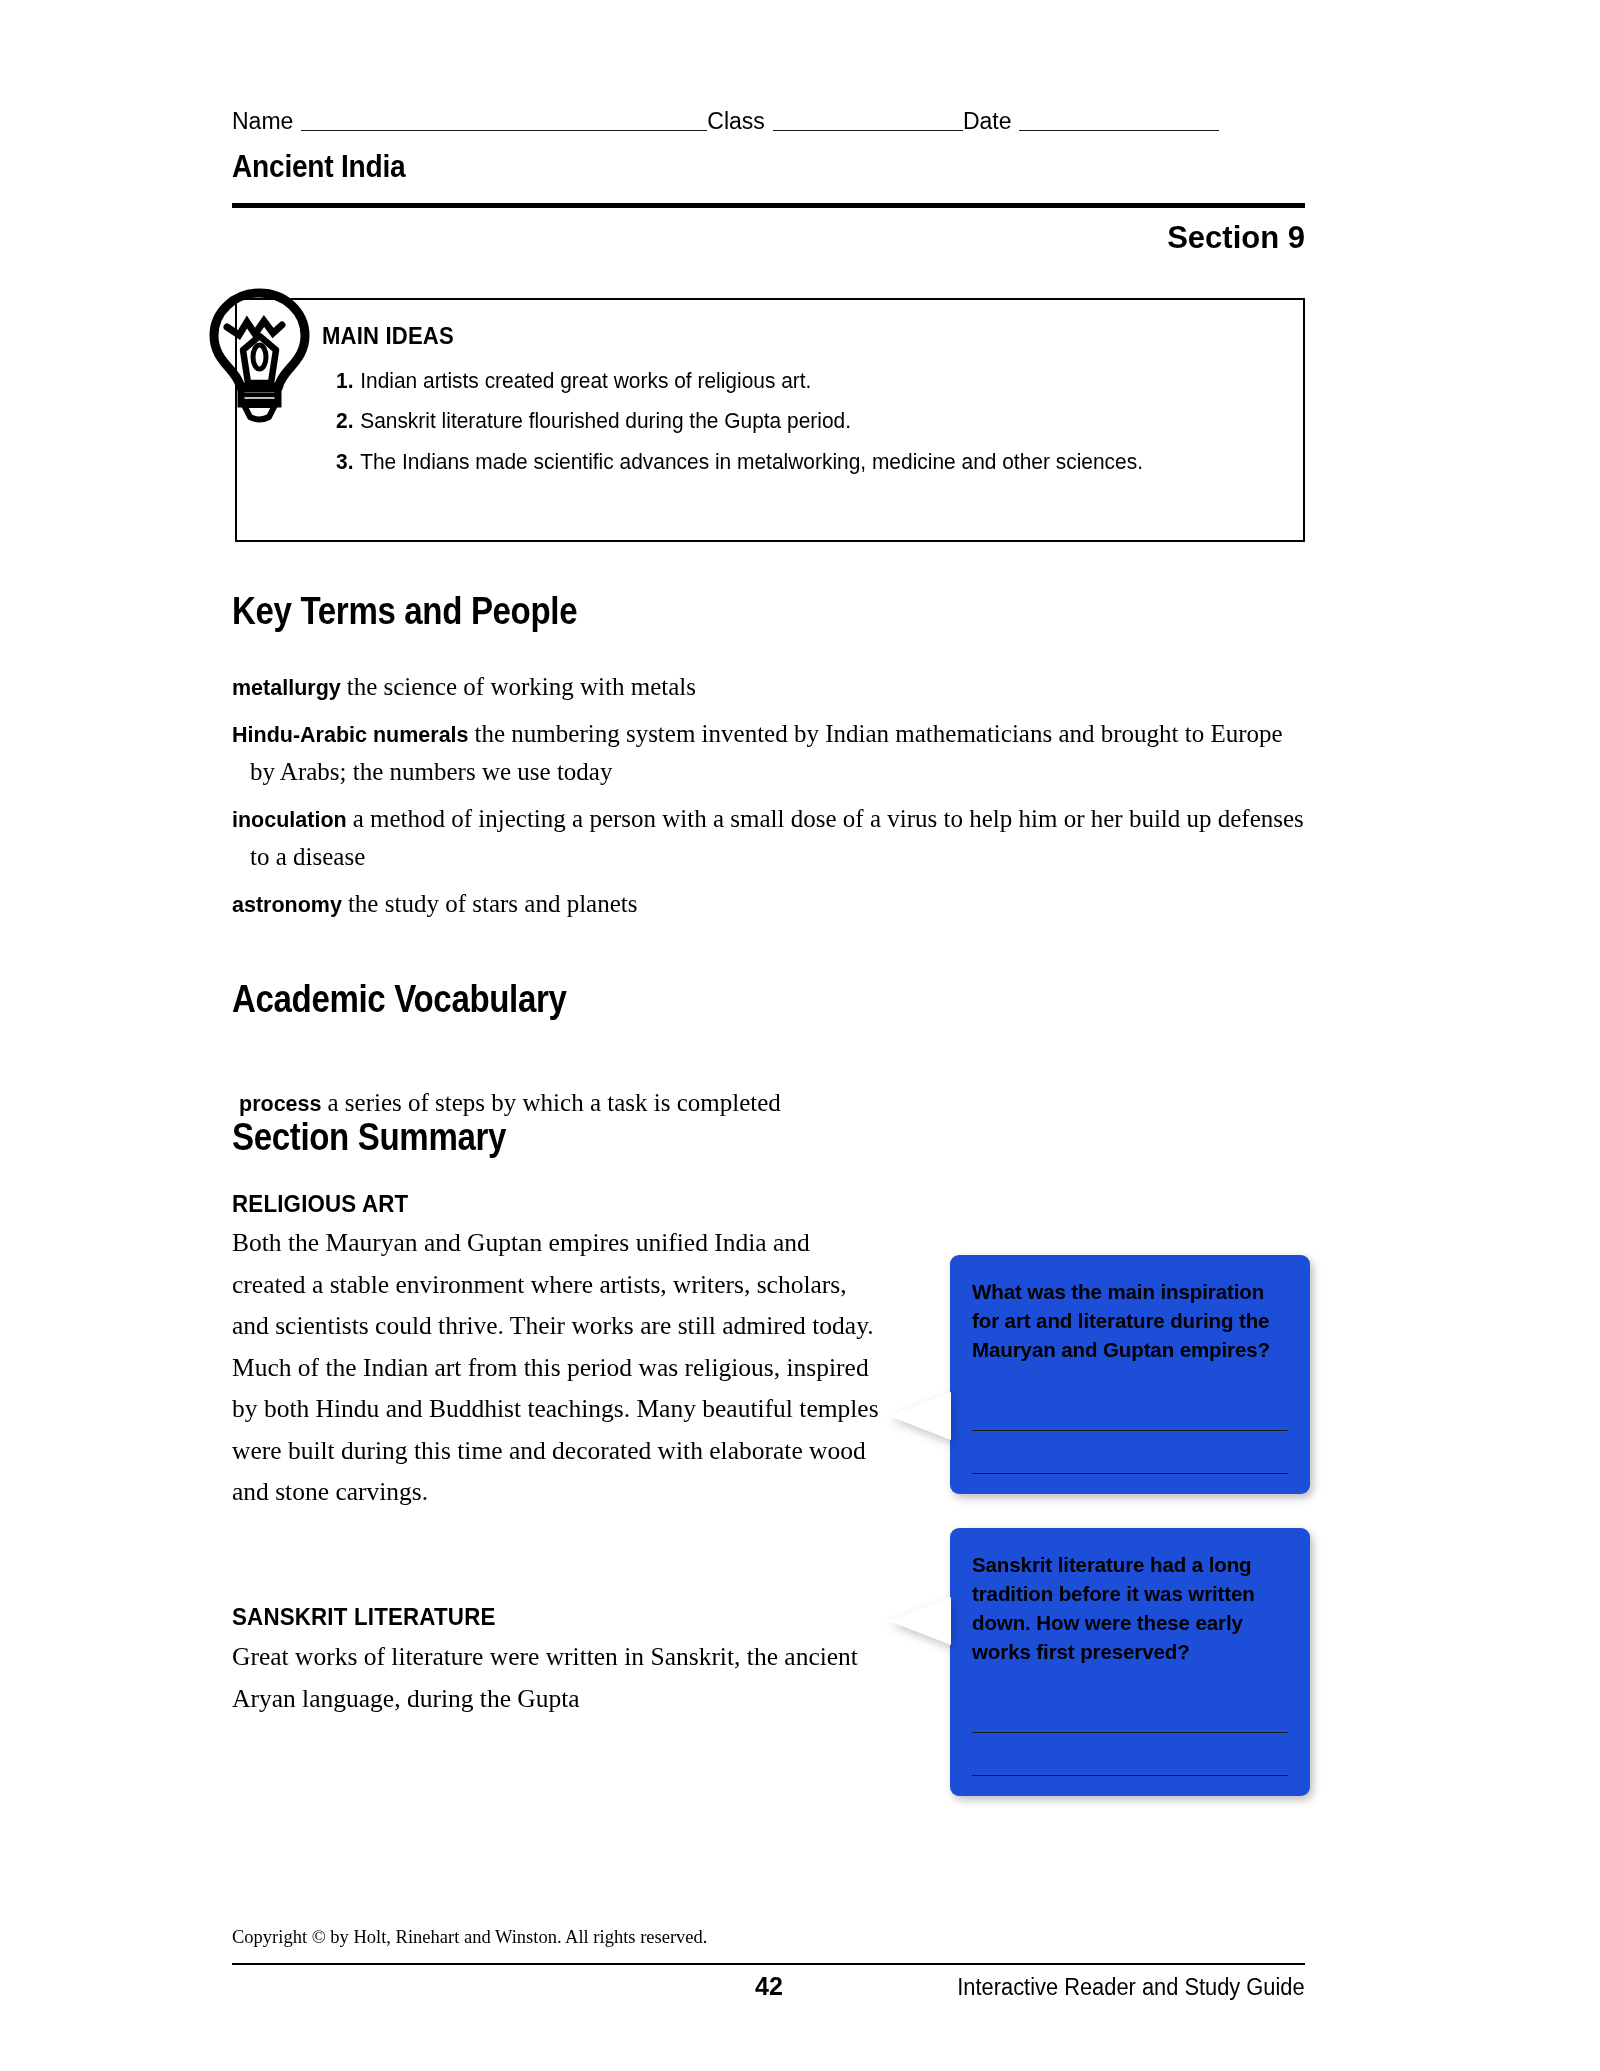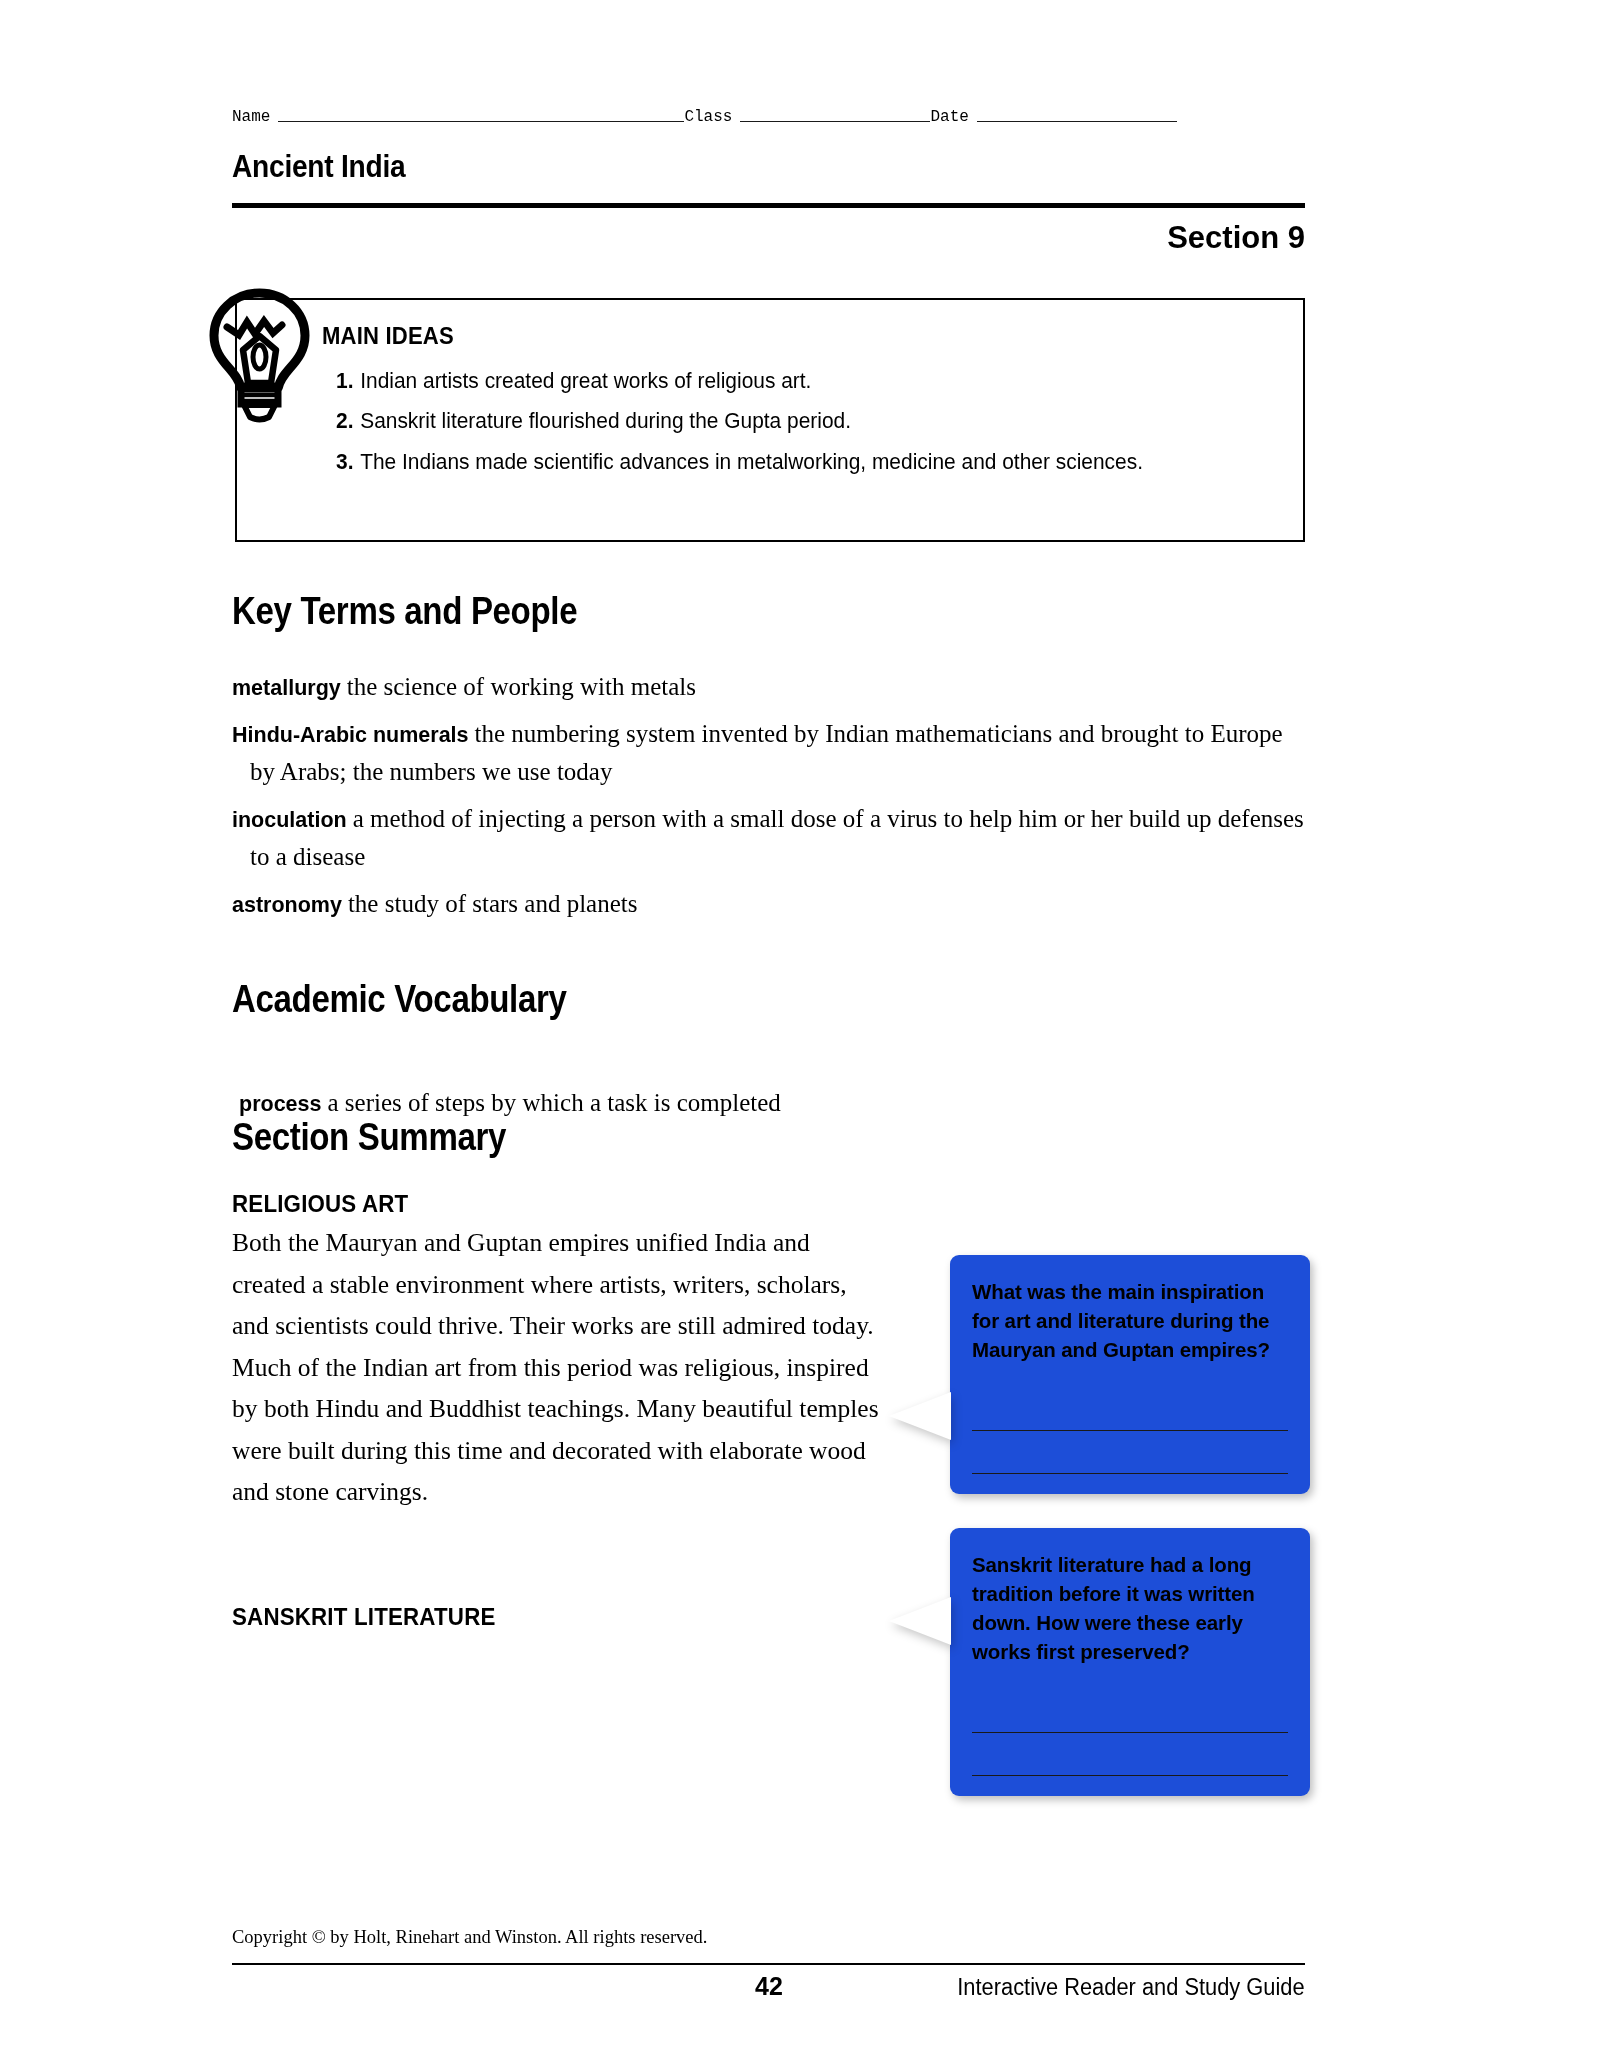--- a/index.html
+++ b/index.html
@@ -18,22 +18,22 @@
   }
 
   
   .namebar {
     position: absolute;
     left: 232px;
     top: 108px;
     width: 1075px;
     display: flex;
     align-items: flex-start;
-    font-family: Liberation Mono, monospace;
-    font-size: 16px;
+    font-family: Liberation Sans, sans-serif;
+    font-size: 23px;
   }
   .namebar .lbl { white-space: nowrap; }
   .namebar .rule {
     border-bottom: 1.6px solid #1a1a1a;
     height: 1px;
     margin: 0 0 4px 8px;
     align-self: flex-end;
   }
   .rule-name  { width: 406px; margin-right: 26px; }
   .rule-class { width: 190px; margin-right: 26px; }
@@ -337,20 +337,21 @@
       <span class="tword">process</span><span>a series of steps by which a task is completed</span>
     </div>
   </div>
 
   <div class="h1 h1-summ">Section Summary</div>
 
   <div class="subhead subhead-art">RELIGIOUS ART</div>
   <div class="body-col body-art">Both the Mauryan and Guptan empires unified India and created a stable environment where artists, writers, scholars, and scientists could thrive. Their works are still admired today. Much of the Indian art from this period was religious, inspired by both Hindu and Buddhist teachings. Many beautiful temples were built during this time and decorated with elaborate wood and stone carvings.</div>
 
   <div class="subhead subhead-sans">SANSKRIT LITERATURE</div>
+  <div class="body-col body-sans">Great works of literature were written in Sanskrit, the ancient Aryan language, during the Gupta</div>
 
   <div class="ptr ptr-1"></div>
   <div class="callout callout-1">
     <div class="q">What was the main inspiration for art and literature during the Mauryan and Guptan empires?</div>
     <div class="ans-lines">
       <div class="ans-line"></div>
       <div class="ans-line"></div>
     </div>
   </div>
 

